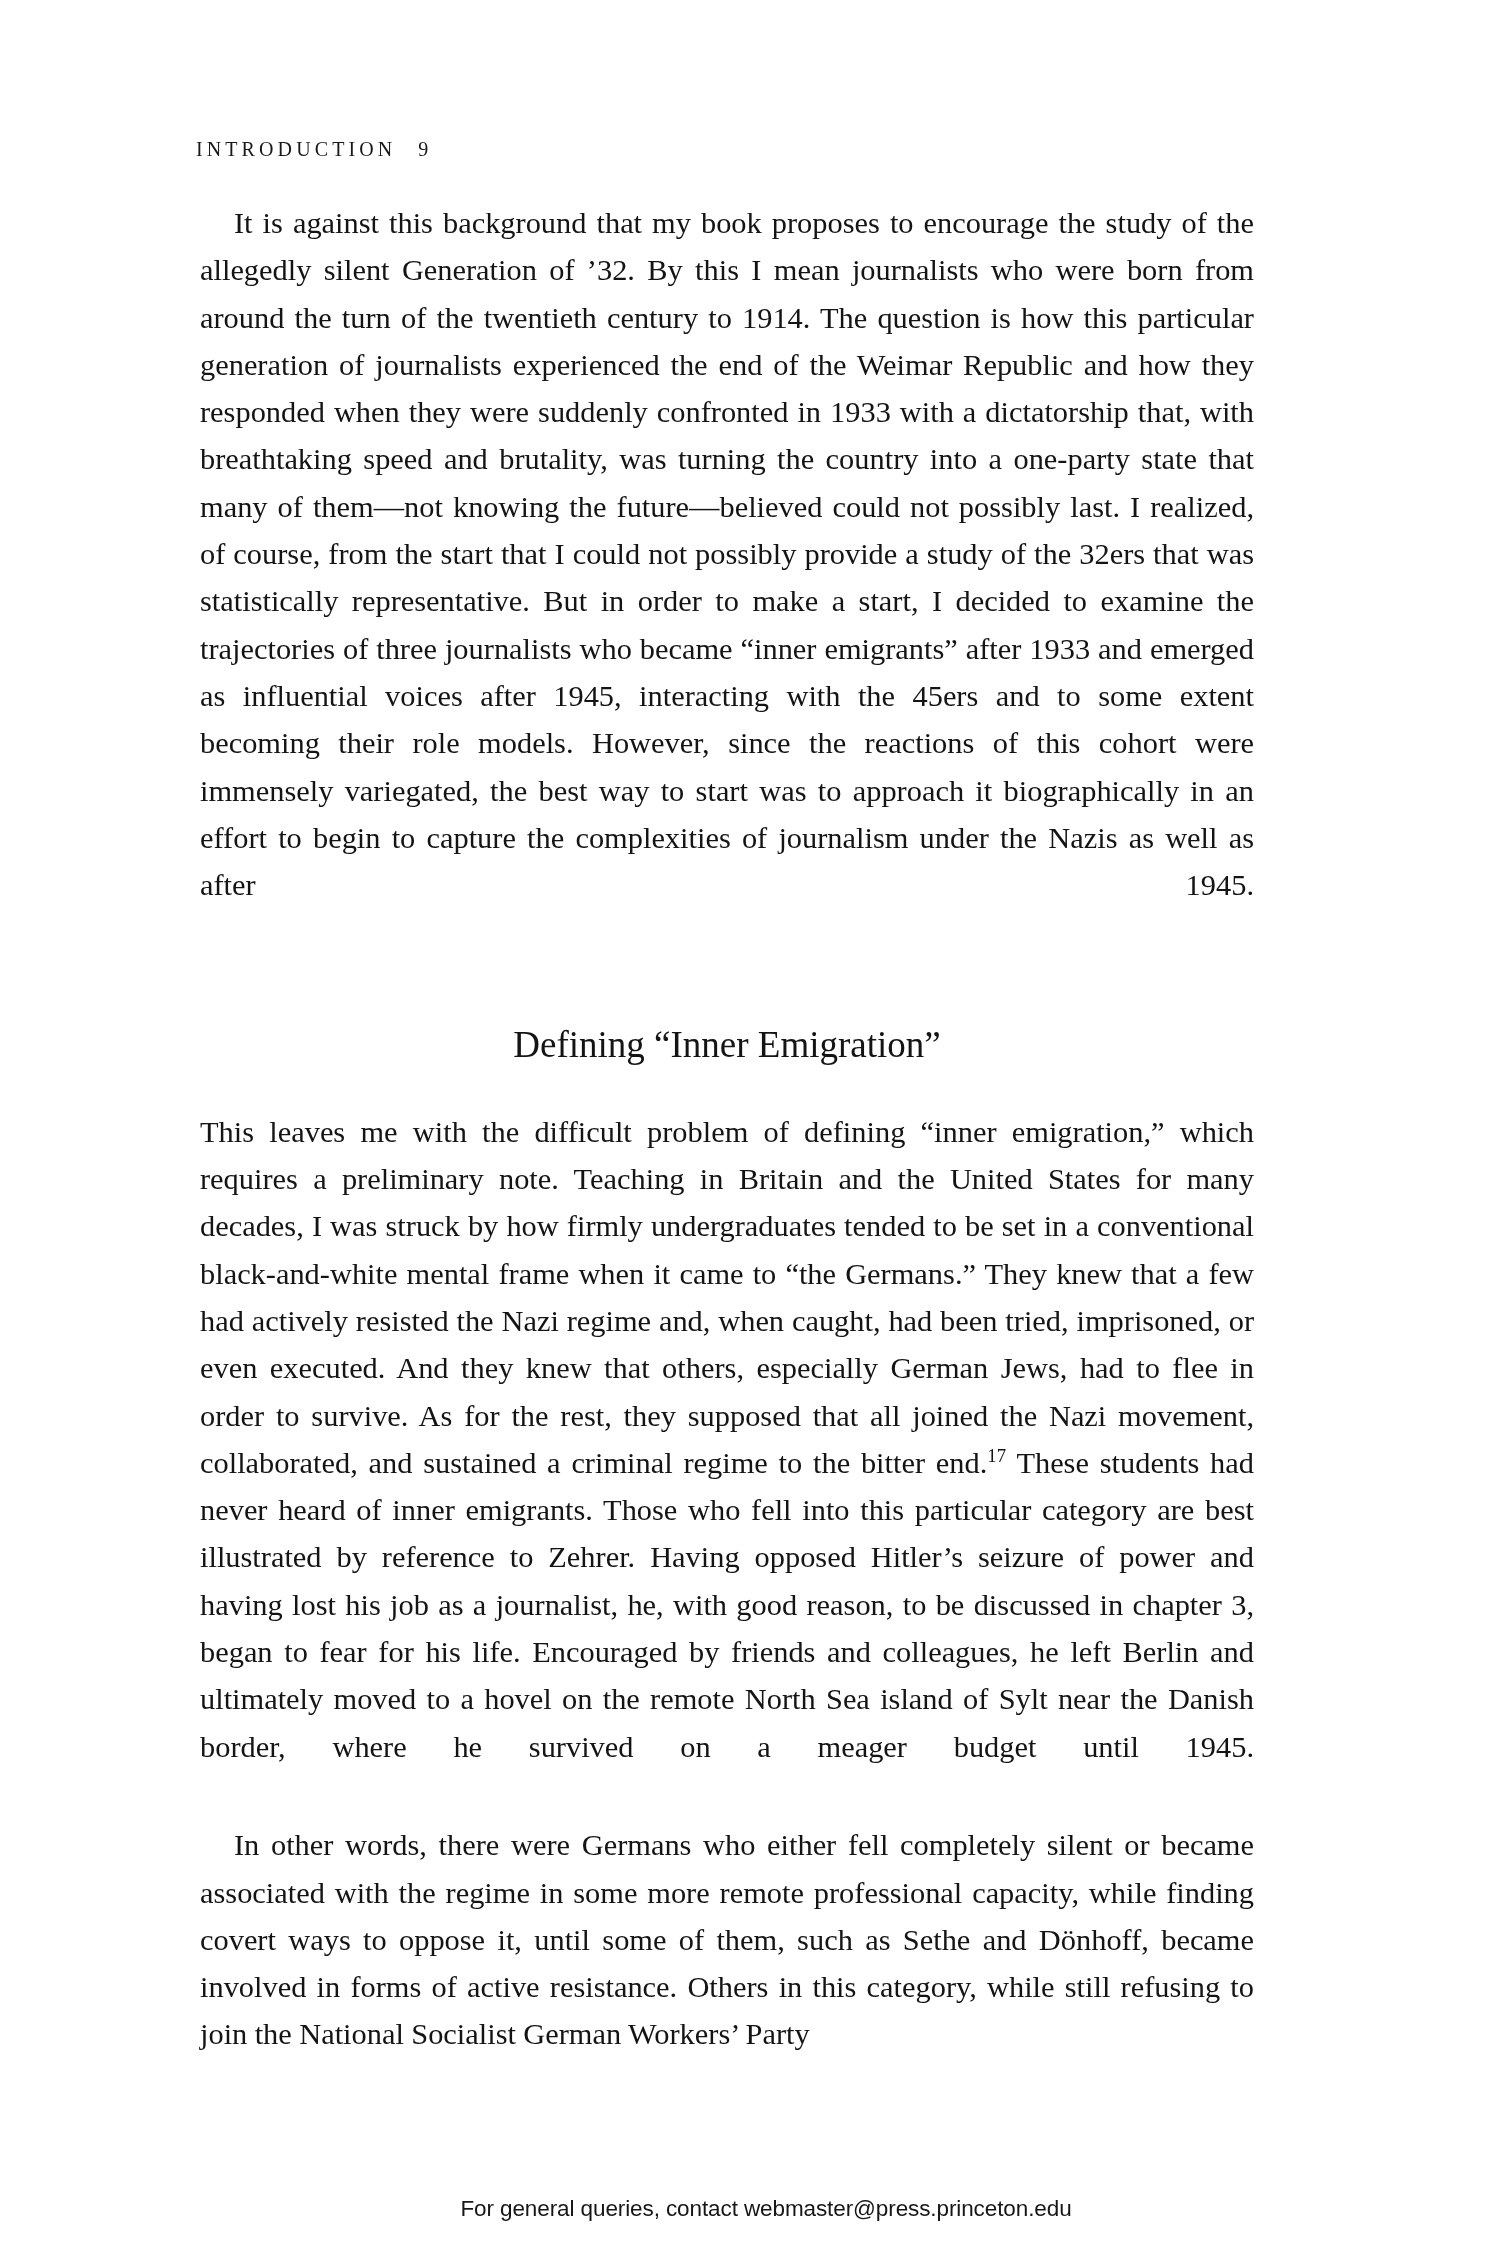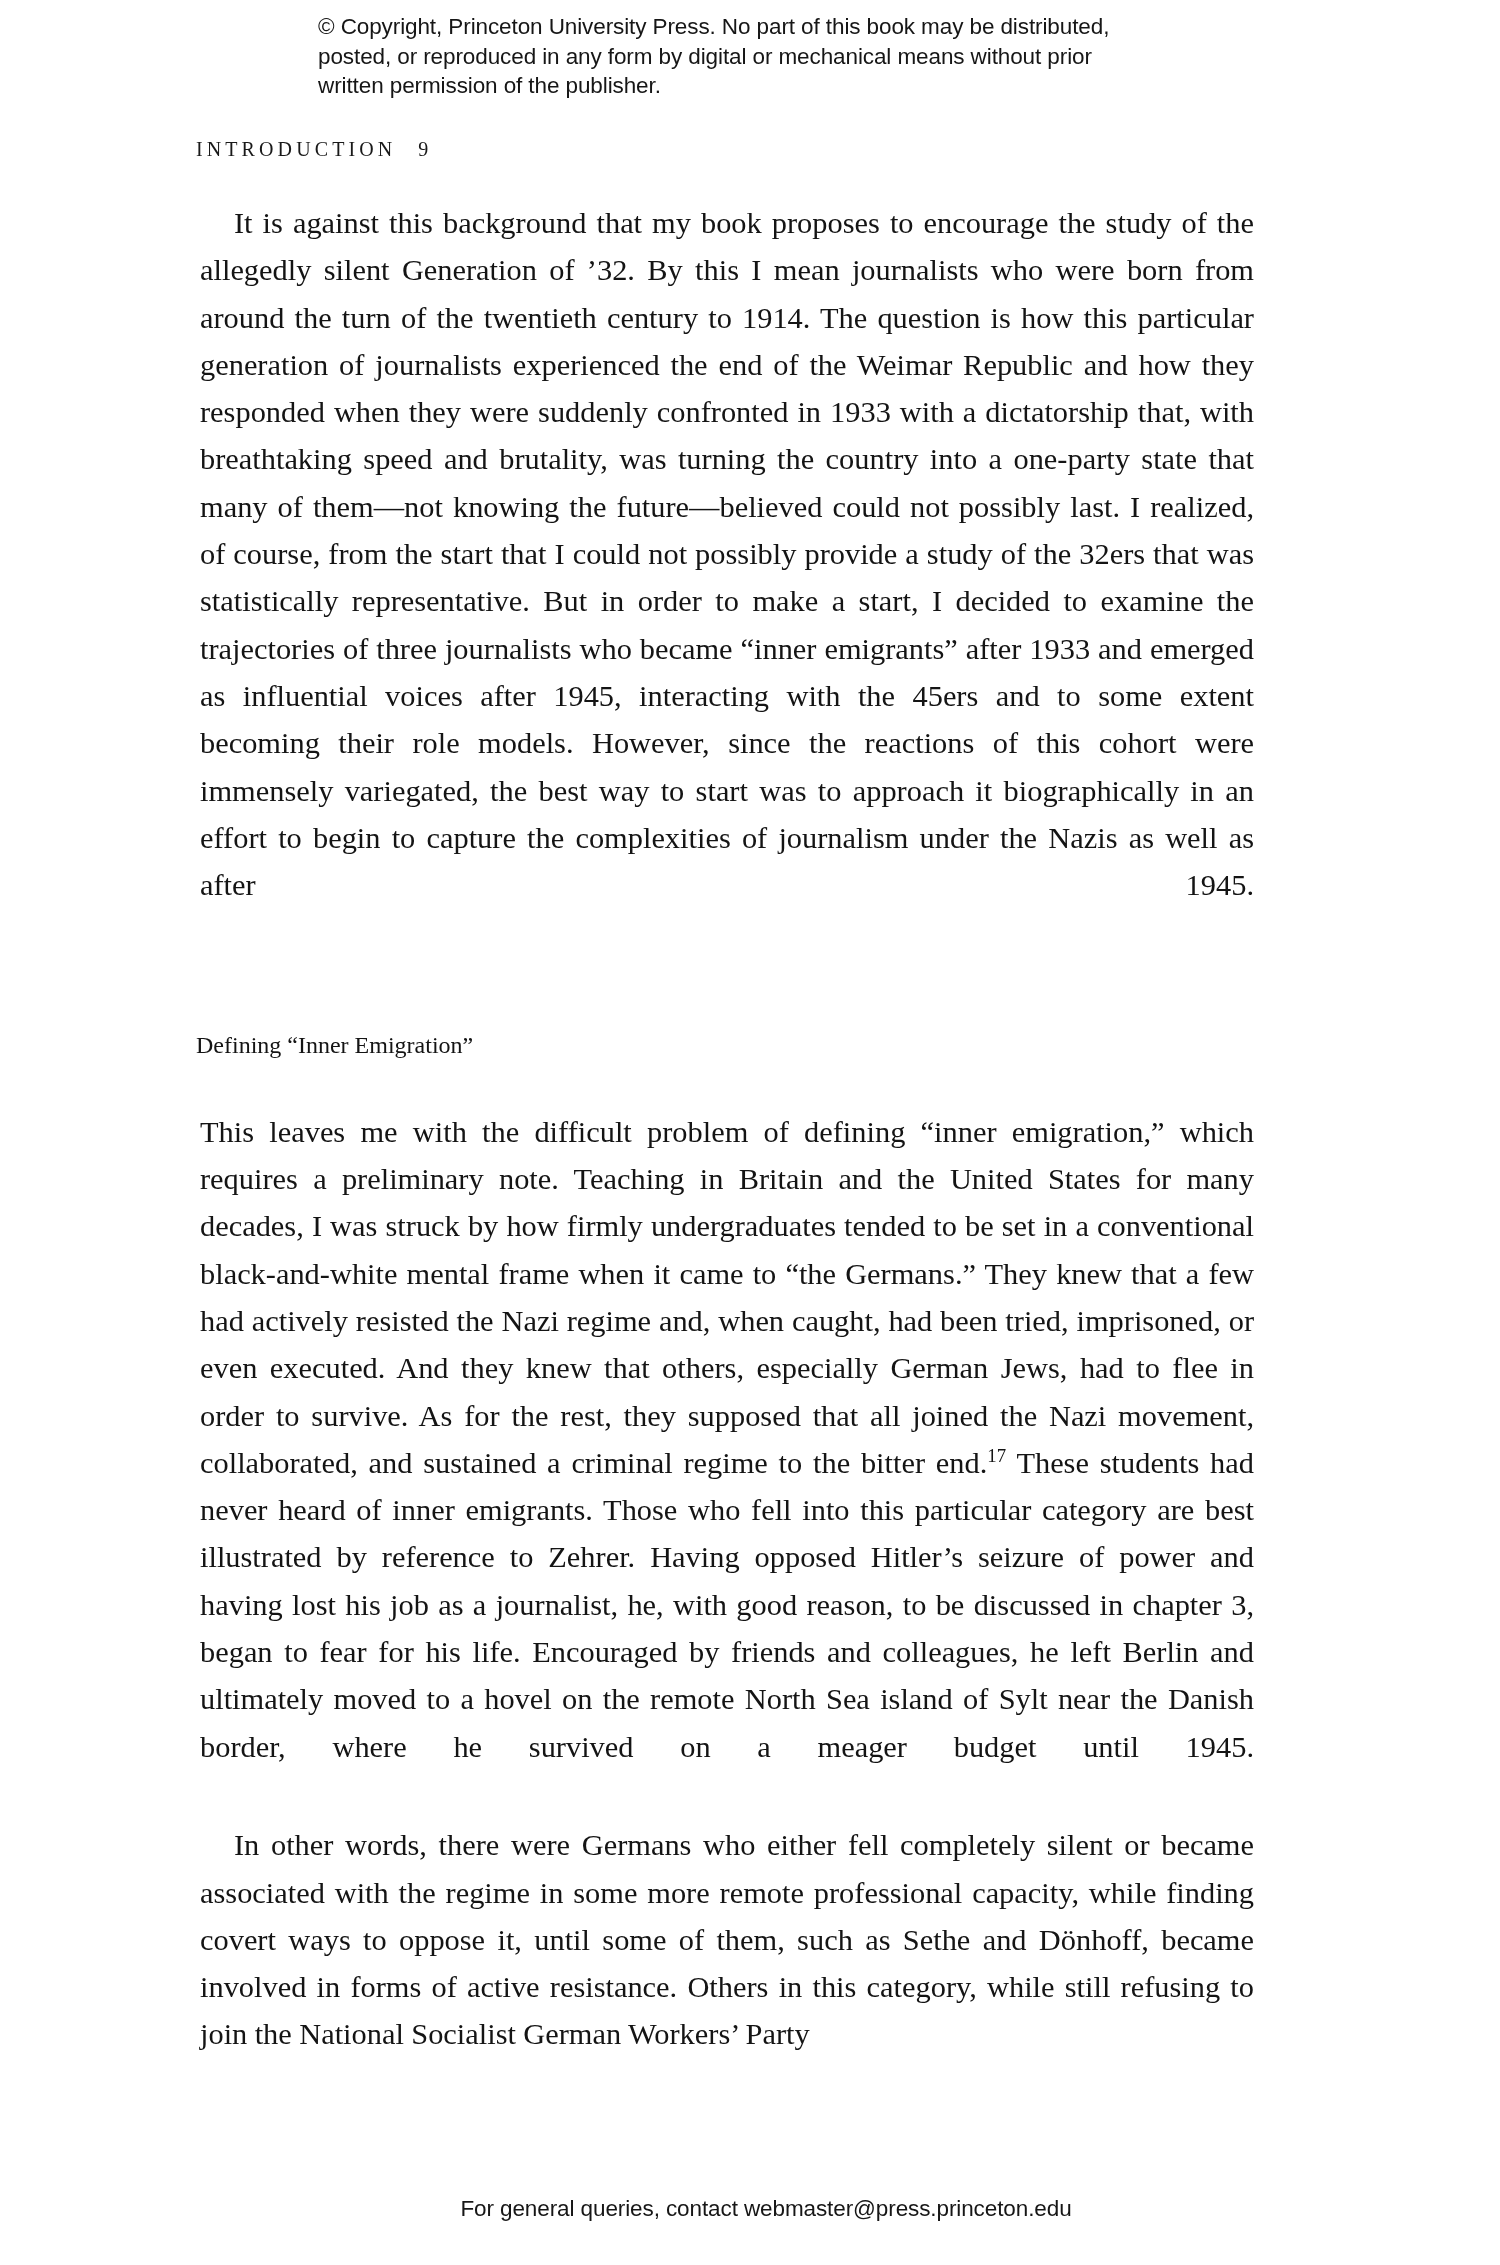--- a/index.html
+++ b/index.html
@@ -87,23 +87,23 @@
   p.body.flush::after {
     content: none;
   }
 
   
   h2.section-heading {
     margin: 0;
     padding: 0;
     font-family: "Liberation Serif", serif;
     font-weight: normal;
-    font-size: 24px;
+    font-size: 37px;
     line-height: 44px;
-    text-align: left;
+    text-align: center;
     color: #141414;
   }
   .gap-before-heading { height: 62px; }
   .gap-after-heading  { height: 38px; }
 
   sup.footnote-ref {
     font-size: 0.62em;
     vertical-align: super;
     line-height: 0;
   }
@@ -119,21 +119,20 @@
     font-size: 22.5px;
     color: #161616;
     letter-spacing: -0.1px;
   }
 </style>
 </head>
 <body>
 
 <div class="page">
 
-  <div class="copyright-notice">© Copyright, Princeton University Press. No part of this book may be distributed, posted, or reproduced in any form by digital or mechanical means without prior written permission of the publisher.</div>
 
   <div class="running-head">
     <span class="rh-label">INTRODUCTION</span><span class="rh-folio">9</span>
   </div>
 
   <div class="textblock">
 
     <p class="body indent">It is against this background that my book proposes to encourage the study of the allegedly silent Generation of ’32. By this I mean journalists who were born from around the turn of the twentieth century to 1914. The question is how this particular generation of journalists experienced the end of the Weimar Republic and how they responded when they were suddenly confronted in 1933 with a dictatorship that, with breathtaking speed and brutality, was turning the country into a one-party state that many of them—not knowing the future—believed could not possibly last. I realized, of course, from the start that I could not possibly provide a study of the 32ers that was statistically representative. But in order to make a start, I decided to examine the trajectories of three journalists who became “inner emigrants” after 1933 and emerged as influential voices after 1945, interacting with the 45ers and to some extent becoming their role models. However, since the reactions of this cohort were immensely variegated, the best way to start was to approach it biographically in an effort to begin to capture the complexities of journalism under the Nazis as well as after 1945.</p>
 
     <div class="gap-before-heading"></div>

